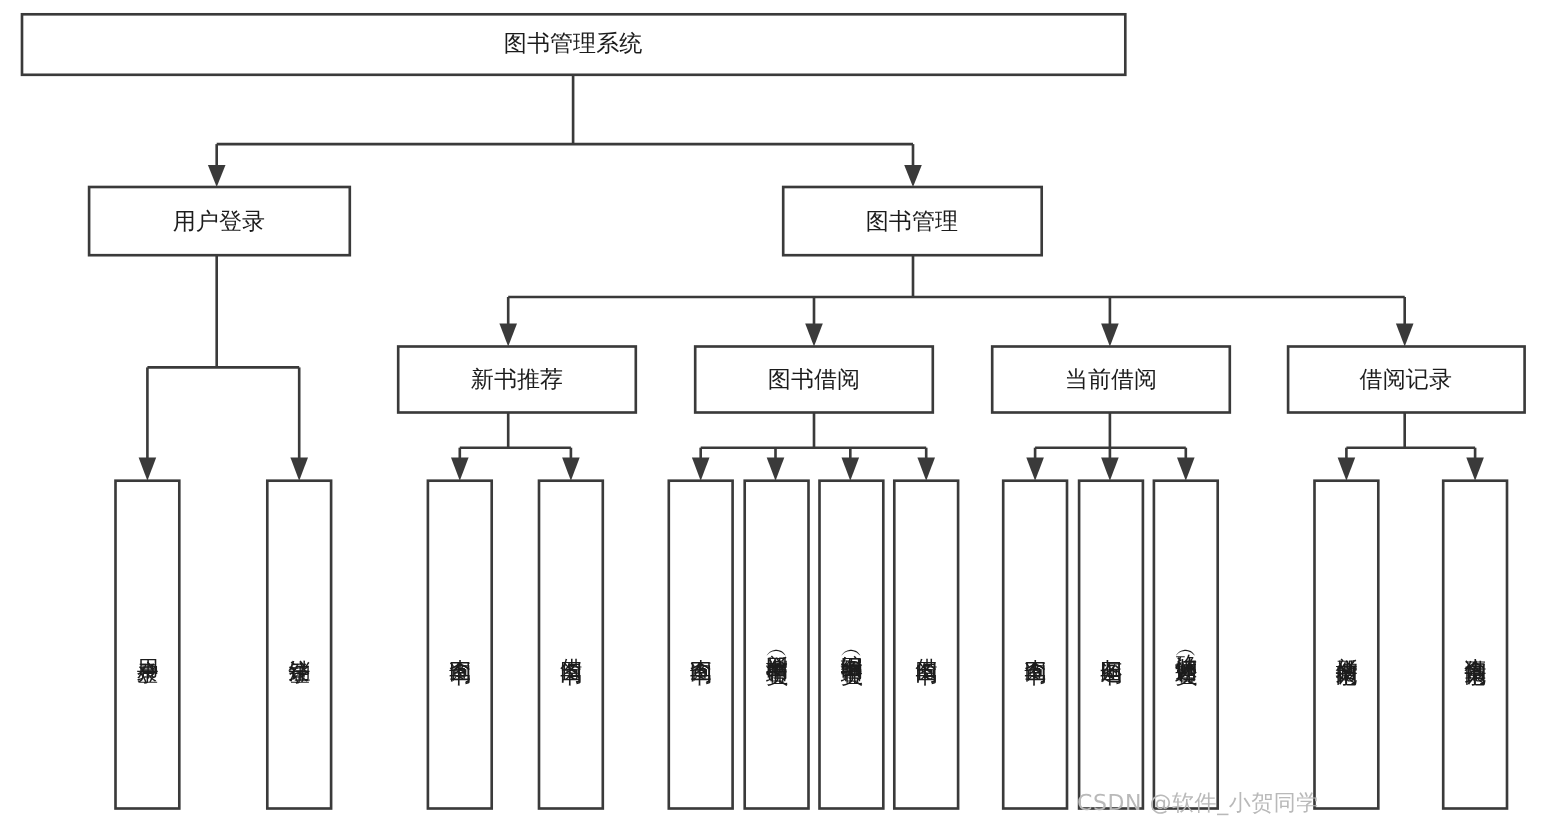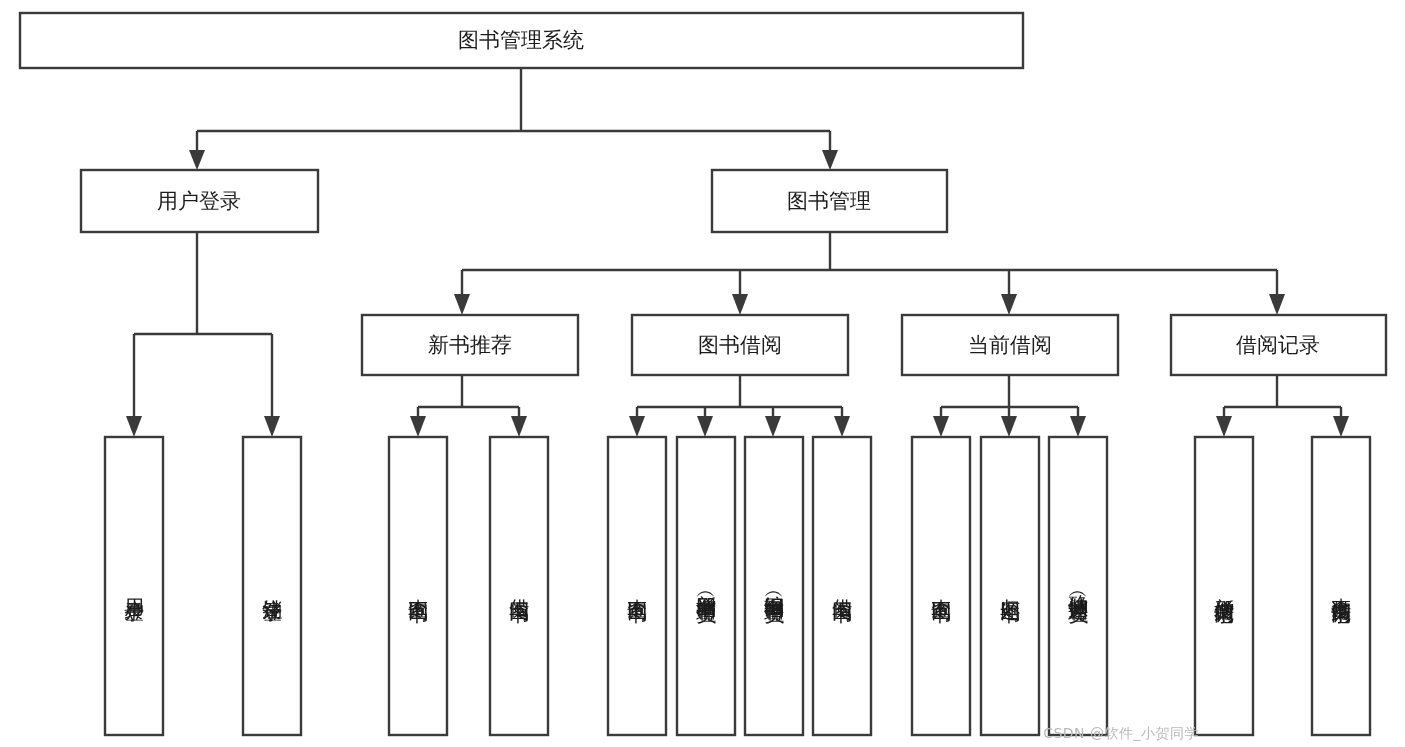--- a/index.html
+++ b/index.html
@@ -62,21 +62,21 @@
     justify-content: center;
     text-align: center;
     white-space: nowrap;
     user-select: none;
   }
   .watermark {
     position: absolute;
     right: 8px;
     bottom: 4px;
     font-family: "DejaVu Sans", "Liberation Sans", sans-serif;
-    font-size: 14px;
+    font-size: 20px;
     color: #b9b9b9;
     letter-spacing: 0.5px;
     white-space: nowrap;
   }
 </style>
 </head>
 <body>
 
 <div id="diagram-root">
 

